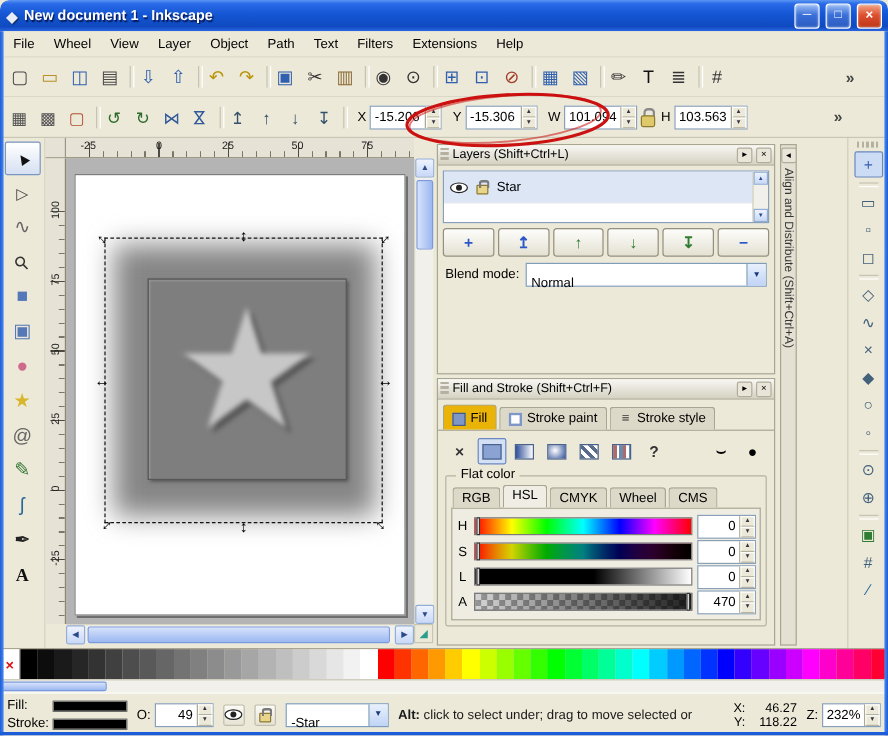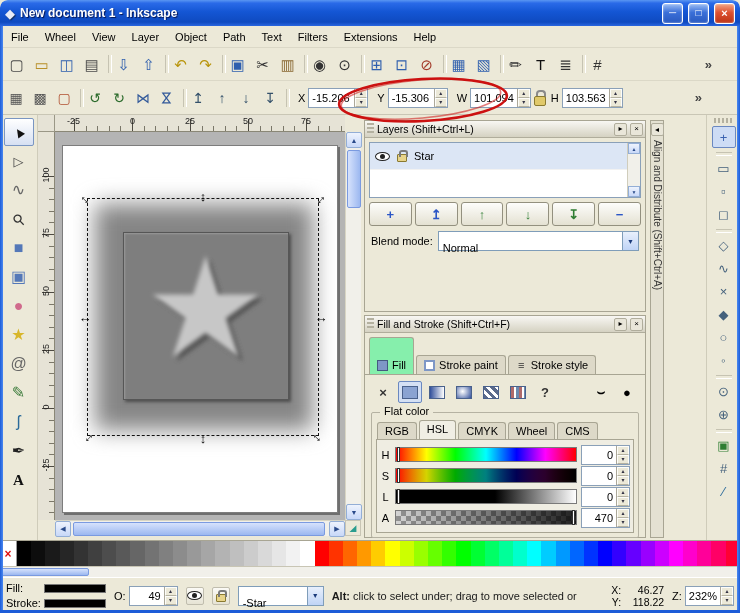--- a/index.html
+++ b/index.html
@@ -89,21 +89,21 @@
 .canvas-corner-btn{position:absolute;left:307px;top:405px;width:16px;height:16px;background:#ece9d8;border:1px solid #c8c5b4;font-size:9px;color:#2a9d8f;display:flex;align-items:center;justify-content:center}
 
 .panels{position:absolute;left:362px;top:115px;width:286px;height:425px;background:#ece9d8}
 .dock-panel{position:absolute;left:2px;right:2px;border:1px solid #a8a593;background:#ece9d8}
 #layers-panel{top:5px;height:192px}
 #fs-panel{top:200px;height:223px}
 .dock-titlebar{height:17px;display:flex;align-items:center;gap:3px;padding:0 2px;background:linear-gradient(180deg,#f8f7f3,#d5d2c2);border-bottom:1px solid #b0ad9c;font-size:10.5px}
 .grip{width:7px;align-self:stretch;margin:2px 0;background:repeating-linear-gradient(180deg,#b4b1a0 0 2px,transparent 2px 4px)}
 .dt-label{flex:1;white-space:nowrap;overflow:hidden}
 .dt-btn{width:13px;height:13px;border:1px solid #b0ad9c;background:#e9e6d9;font-size:8px;line-height:1;display:flex;align-items:center;justify-content:center;border-radius:2px}
-.layers-list{position:relative;margin:4px 4px 2px;height:56px;background:#fff;border:1px solid #8aa0b8;overflow:hidden}
+.layers-list{position:relative;margin:4px 4px 2px;height:44px;background:#fff;border:1px solid #8aa0b8;overflow:hidden}
 .layer-row{display:flex;align-items:center;gap:7px;height:27px;padding:0 5px;border-bottom:1px solid #f2f2f2}
 .layer-row.selected{background:#dce6f5}
 .i-eye{position:relative;width:15px;height:9px;border:1px solid #222;border-radius:50%;background:#fff;flex:0 0 auto}
 .i-eye::after{content:"";position:absolute;left:50%;top:50%;width:5px;height:5px;margin:-2.5px 0 0 -2.5px;background:#222;border-radius:50%}
 .i-lock{position:relative;width:10px;height:8px;background:#e8d48a;border:1px solid #8a7a30;border-radius:1px;margin-top:4px;flex:0 0 auto}
 .i-lock::before{content:"";position:absolute;top:-5px;left:1px;width:5px;height:5px;border:2px solid #7a7a7a;border-bottom:none;border-radius:3px 3px 0 0}
 .list-sb{position:absolute;right:0;top:0;bottom:0;width:13px;background:#f1f0ea;border-left:1px solid #d0cdbc;display:flex;flex-direction:column}
 .list-sb i{font-style:normal;font-size:5px;color:#2a4a8a;height:11px;display:flex;align-items:center;justify-content:center;background:linear-gradient(180deg,#eef3fd,#c8d8f8);border:1px solid #93aed6}
 .list-sb .spacer{flex:1}
 .layer-btns{display:flex;gap:3px;margin:4px 4px}
@@ -111,21 +111,21 @@
 .panel-row{display:flex;align-items:center;gap:5px;margin:5px 6px}
 .panel-label{white-space:nowrap}
 .xp-select{display:flex;align-items:stretch;height:20px;border:1px solid #7f9db9;background:#fff;flex:1}
 .xp-select .txt{flex:1;display:flex;align-items:center;padding:16px 4px;white-space:nowrap;overflow:hidden}
 .xp-select .arrow{width:16px;background:linear-gradient(180deg,#e8f0fc,#c0d4f6);border-left:1px solid #7f9db9;display:flex;align-items:center;justify-content:center;font-size:7px;color:#1a3a7a}
 .op-track{flex:1;height:4px;background:#c9c6b6;border:1px solid #8a8776;border-radius:2px;position:relative;margin:0 5px}
 .op-thumb{position:absolute;right:3px;top:-6px;width:9px;height:15px;background:linear-gradient(180deg,#f7f7f4,#d4d1c1);border:1px solid #6f6f6f;border-radius:2px}
 
 .fs-tabs{display:flex;align-items:flex-end;gap:2px;padding:4px 4px 0;border-bottom:1px solid #a8a593}
 .fs-tab{display:flex;align-items:center;gap:4px;padding:3px 7px;background:#ddd9c8;border:1px solid #a8a593;border-bottom:none;border-radius:3px 3px 0 0}
-.fs-tab.active{background:#86efac;padding-top:21px}
+.fs-tab.active{background:#eab308;padding-top:5px}
 .tabicon{width:11px;height:11px;display:inline-flex;align-items:center;justify-content:center}
 .tabicon.kind-fill{background:#7e97c6;border:1px solid #445a80}
 .tabicon.kind-strokepaint{border:2px solid #7e97c6;background:#fff}
 .tabicon.kind-strokestyle::before{content:"≡";font-size:11px;color:#333}
 .paint-row{display:flex;align-items:center;gap:3px;margin:6px 6px 4px}
 .paint-btn{width:24px;height:22px;display:flex;align-items:center;justify-content:center;border:1px solid transparent;border-radius:2px;flex:0 0 auto}
 .paint-btn.selected{border-color:#6a88c0;background:#d4e0f4}
 .pbi{display:flex;align-items:center;justify-content:center;width:16px;height:13px;font-size:13px;font-weight:bold;color:#333}
 .pbi.kind-flat{background:#8aa3d2;border:1px solid #49618c}
 .pbi.kind-linear{background:linear-gradient(90deg,#32509b,#fff);border:1px solid #49618c}

